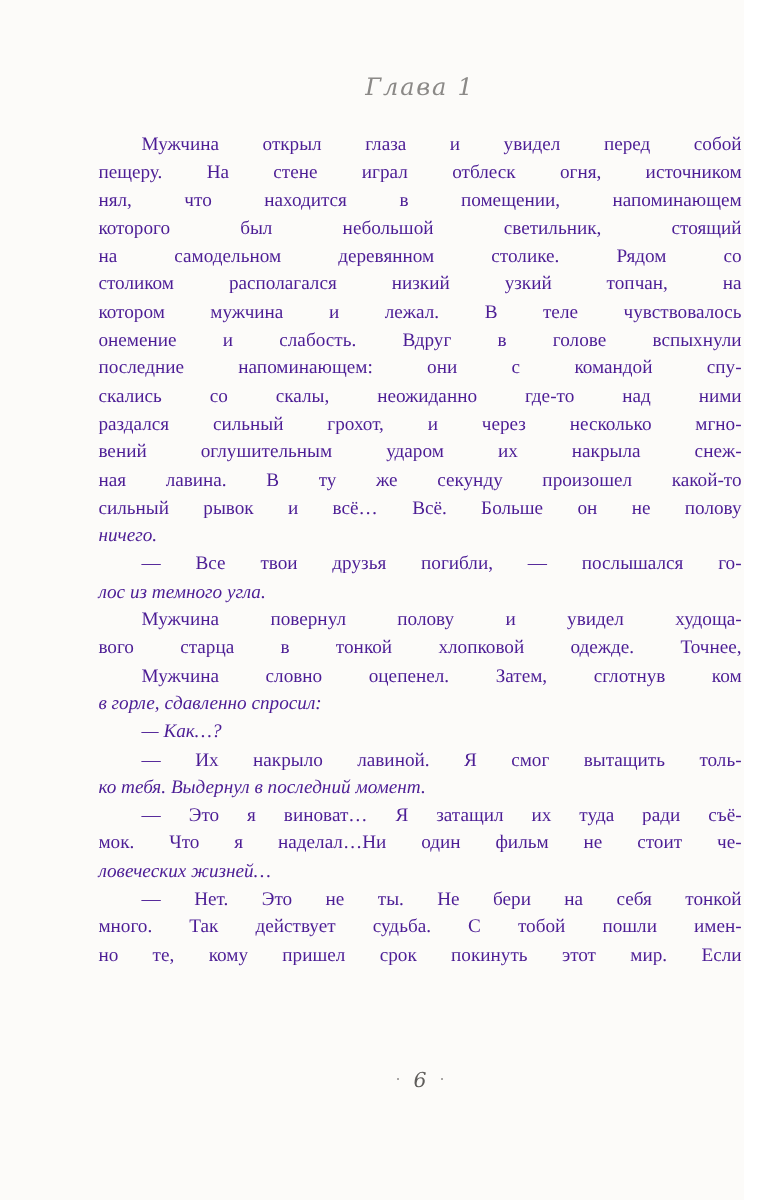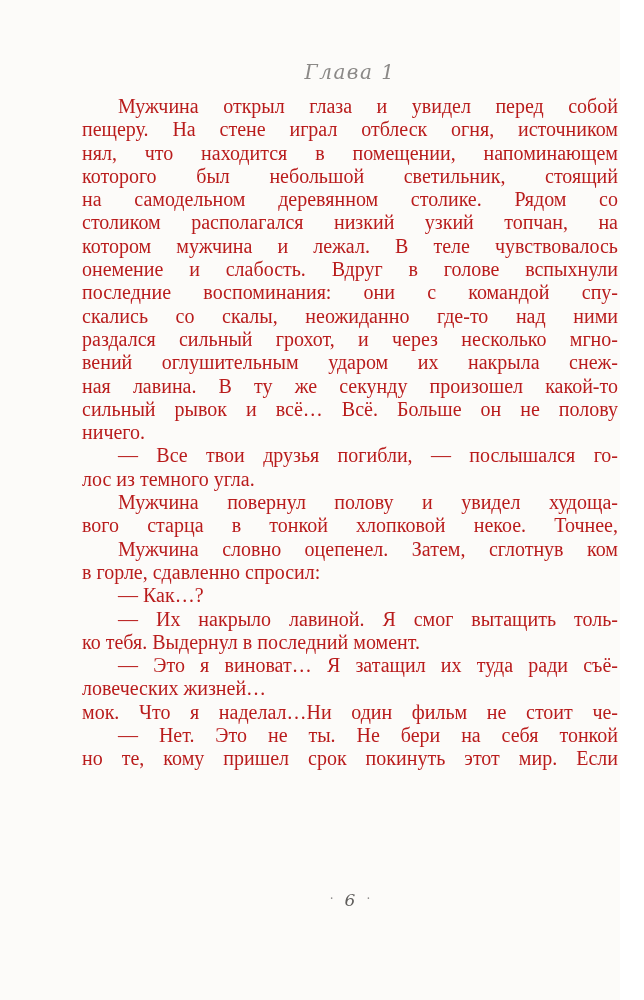--- a/index.html
+++ b/index.html
@@ -23,40 +23,41 @@
     text-align: center;
     font-family: "DejaVu Serif", serif;
     font-style: italic;
     font-size: 20px;
     line-height: 26px;
     color: #8b8987;
     letter-spacing: 1.5px;
   }
   .page-body {
     position: absolute;
-    top: 95px;
+    top: 109px;
     left: 82px;
     width: 536px;
-    font-size: 20px;
+    font-size: 16px;
     line-height: 23.3px;
-    color: #b91c1c;
+    color: #4c1d95;
   }
   .paragraph {
     margin: 0;
   }
   .line {
     text-align: justify;
     text-align-last: justify;
     white-space: normal;
   }
   .line.first {
     text-indent: 36px;
   }
   .line.last {
     text-align-last: left;
+    font-style: italic;
   }
   .page-footer {
     position: absolute;
     top: 889px;
     left: 82px;
     width: 536px;
     text-align: center;
     color: #5f5d5b;
     font-family: "DejaVu Serif", serif;
     font-style: italic;
@@ -82,54 +83,55 @@
   <div class="page-body">
       <div class="paragraph">
         <div class="line first">Мужчина открыл глаза и увидел перед собой</div>
         <div class="line">пещеру. На стене играл отблеск огня, источником</div>
         <div class="line">нял, что находится в помещении, напоминающем</div>
         <div class="line">которого был небольшой светильник, стоящий</div>
         <div class="line">на самодельном деревянном столике. Рядом со</div>
         <div class="line">столиком располагался низкий узкий топчан, на</div>
         <div class="line">котором мужчина и лежал. В теле чувствовалось</div>
         <div class="line">онемение и слабость. Вдруг в голове вспыхнули</div>
-        <div class="line">последние воспоминания: они с командой спу-</div>
+        <div class="line">последние напоминающем: они с командой спу-</div>
         <div class="line">скались со скалы, неожиданно где-то над ними</div>
         <div class="line">раздался сильный грохот, и через несколько мгно-</div>
         <div class="line">вений оглушительным ударом их накрыла снеж-</div>
         <div class="line">ная лавина. В ту же секунду произошел какой-то</div>
         <div class="line">сильный рывок и всё… Всё. Больше он не полову</div>
         <div class="line last">ничего.</div>
       </div>
       <div class="paragraph">
         <div class="line first">— Все твои друзья погибли, — послышался го-</div>
         <div class="line last">лос из темного угла.</div>
       </div>
       <div class="paragraph">
         <div class="line first">Мужчина повернул полову и увидел худоща-</div>
-        <div class="line">вого старца в тонкой хлопковой некое. Точнее,</div>
+        <div class="line">вого старца в тонкой хлопковой одежде. Точнее,</div>
       </div>
       <div class="paragraph">
         <div class="line first">Мужчина словно оцепенел. Затем, сглотнув ком</div>
         <div class="line last">в горле, сдавленно спросил:</div>
       </div>
       <div class="paragraph">
         <div class="line first last">— Как…?</div>
       </div>
       <div class="paragraph">
         <div class="line first">— Их накрыло лавиной. Я смог вытащить толь-</div>
         <div class="line last">ко тебя. Выдернул в последний момент.</div>
       </div>
       <div class="paragraph">
         <div class="line first">— Это я виноват… Я затащил их туда ради съё-</div>
+        <div class="line">мок. Что я наделал…Ни один фильм не стоит че-</div>
         <div class="line last">ловеческих жизней…</div>
-        <div class="line">мок. Что я наделал…Ни один фильм не стоит че-</div>
       </div>
       <div class="paragraph">
         <div class="line first">— Нет. Это не ты. Не бери на себя тонкой</div>
+        <div class="line">много. Так действует судьба. С тобой пошли имен-</div>
         <div class="line">но те, кому пришел срок покинуть этот мир. Если</div>
       </div>
     </div>
 
   <div class="page-footer">
     <span class="dot">·</span><span class="num">6</span><span class="dot">·</span>
   </div>
 
 </div>
 

